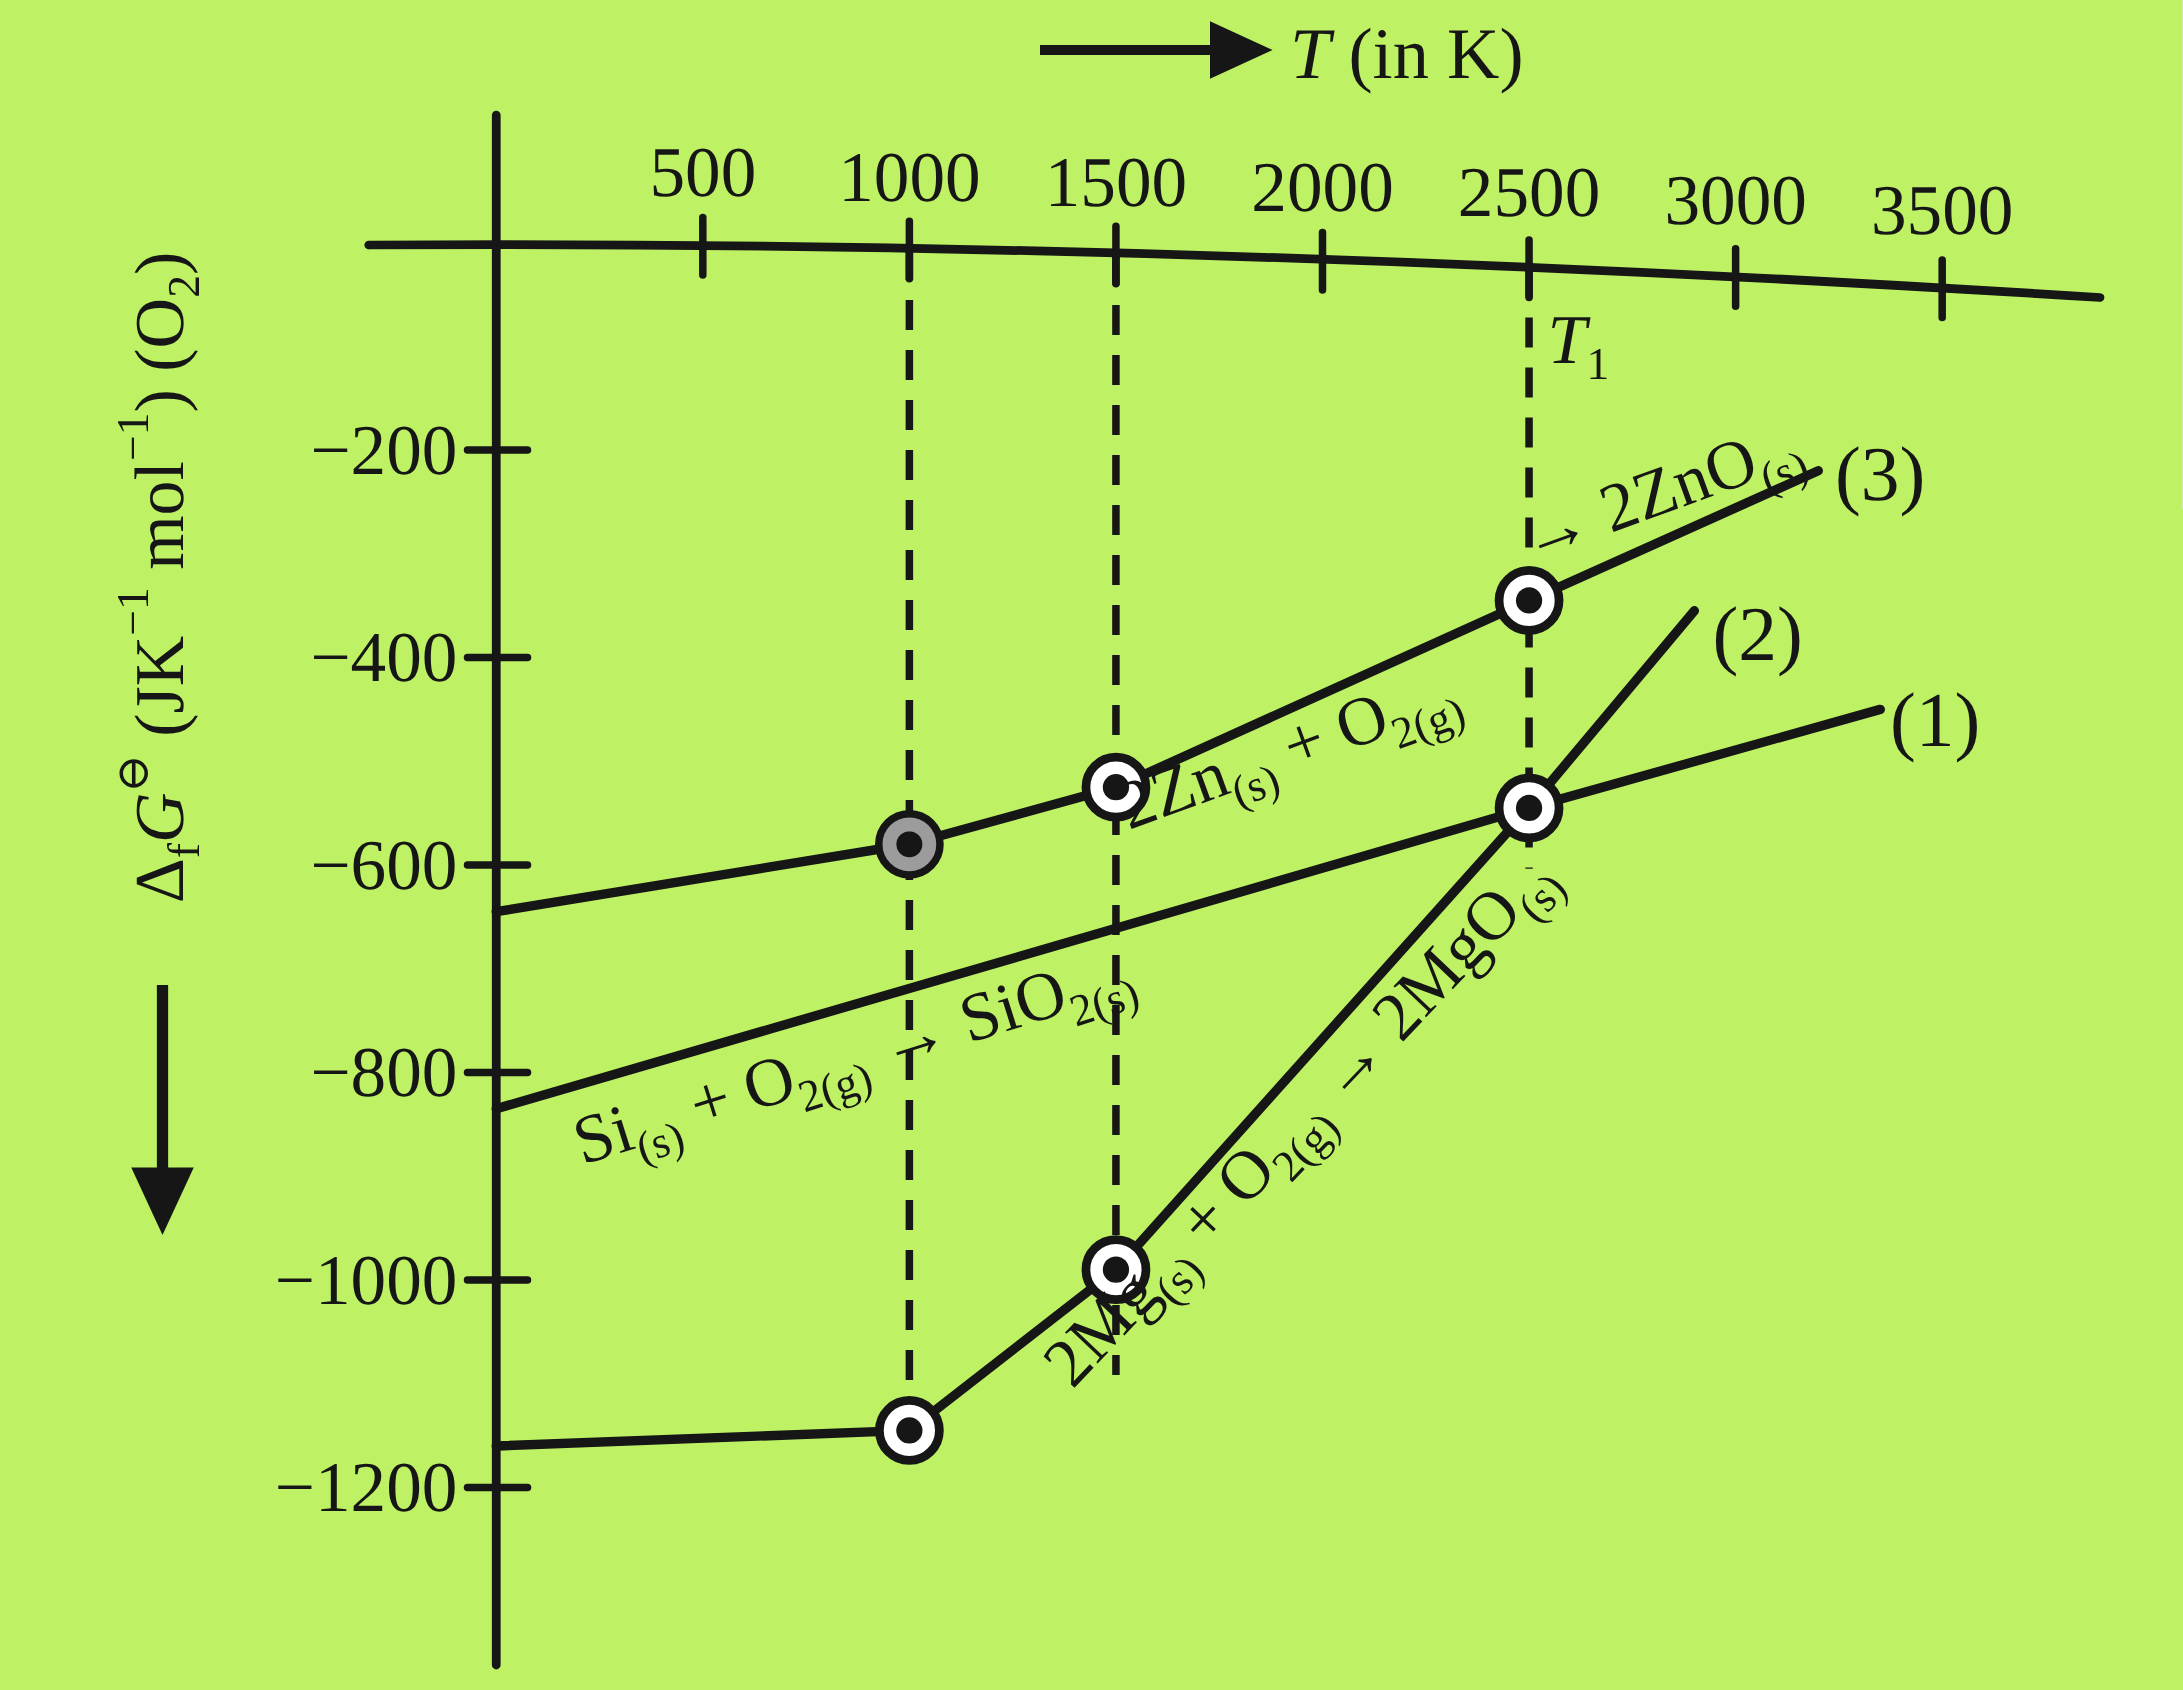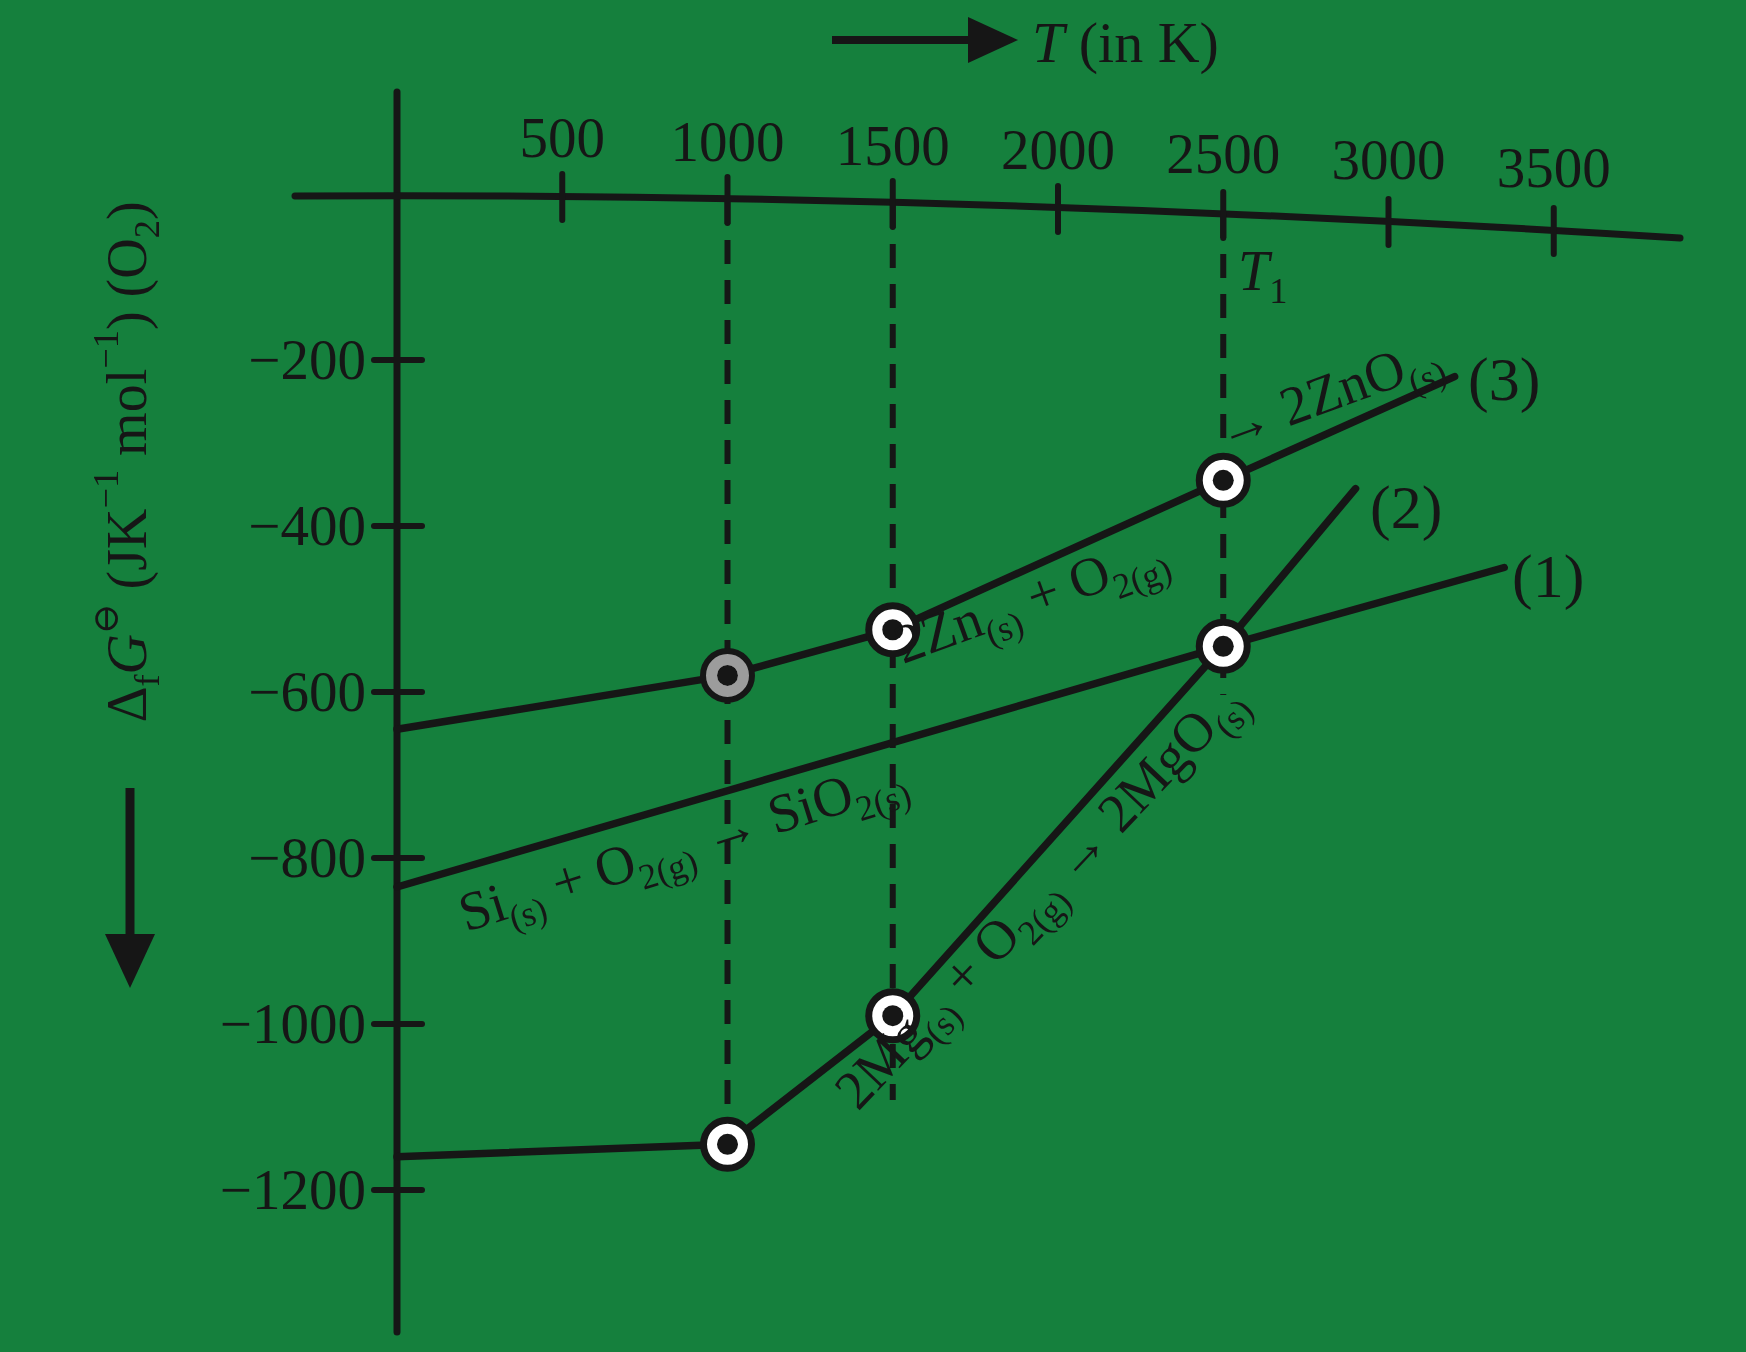--- a/index.html
+++ b/index.html
@@ -1,17 +1,17 @@
 <!DOCTYPE html>
 <html><head>
 <meta charset="utf-8">
 <style>
   html,body{margin:0;padding:0;background:#e8e8e8;}
   .stage{
-    position:relative;width:1746px;height:1352px;background:#15803d;
+    position:relative;width:1746px;height:1352px;background:#bef264;
     font-family:"Liberation Serif","DejaVu Serif",serif;overflow:hidden;
   }
   svg{display:block;width:100%;height:100%;}
   svg text{fill:#161616;font-family:"Liberation Serif","DejaVu Serif",serif;}
   .ink{stroke:#161616;}
   .curve{fill:none;stroke:#161616;stroke-width:7.5;stroke-linejoin:round;stroke-linecap:round;}
   .axisline{fill:none;stroke:#161616;stroke-linecap:round;}
   .dashed{stroke:#161616;stroke-width:6;stroke-dasharray:24 16;fill:none;}
   .tick{stroke:#161616;stroke-width:6;stroke-linecap:round;}
   .arrowhead{fill:#161616;stroke:none;}

